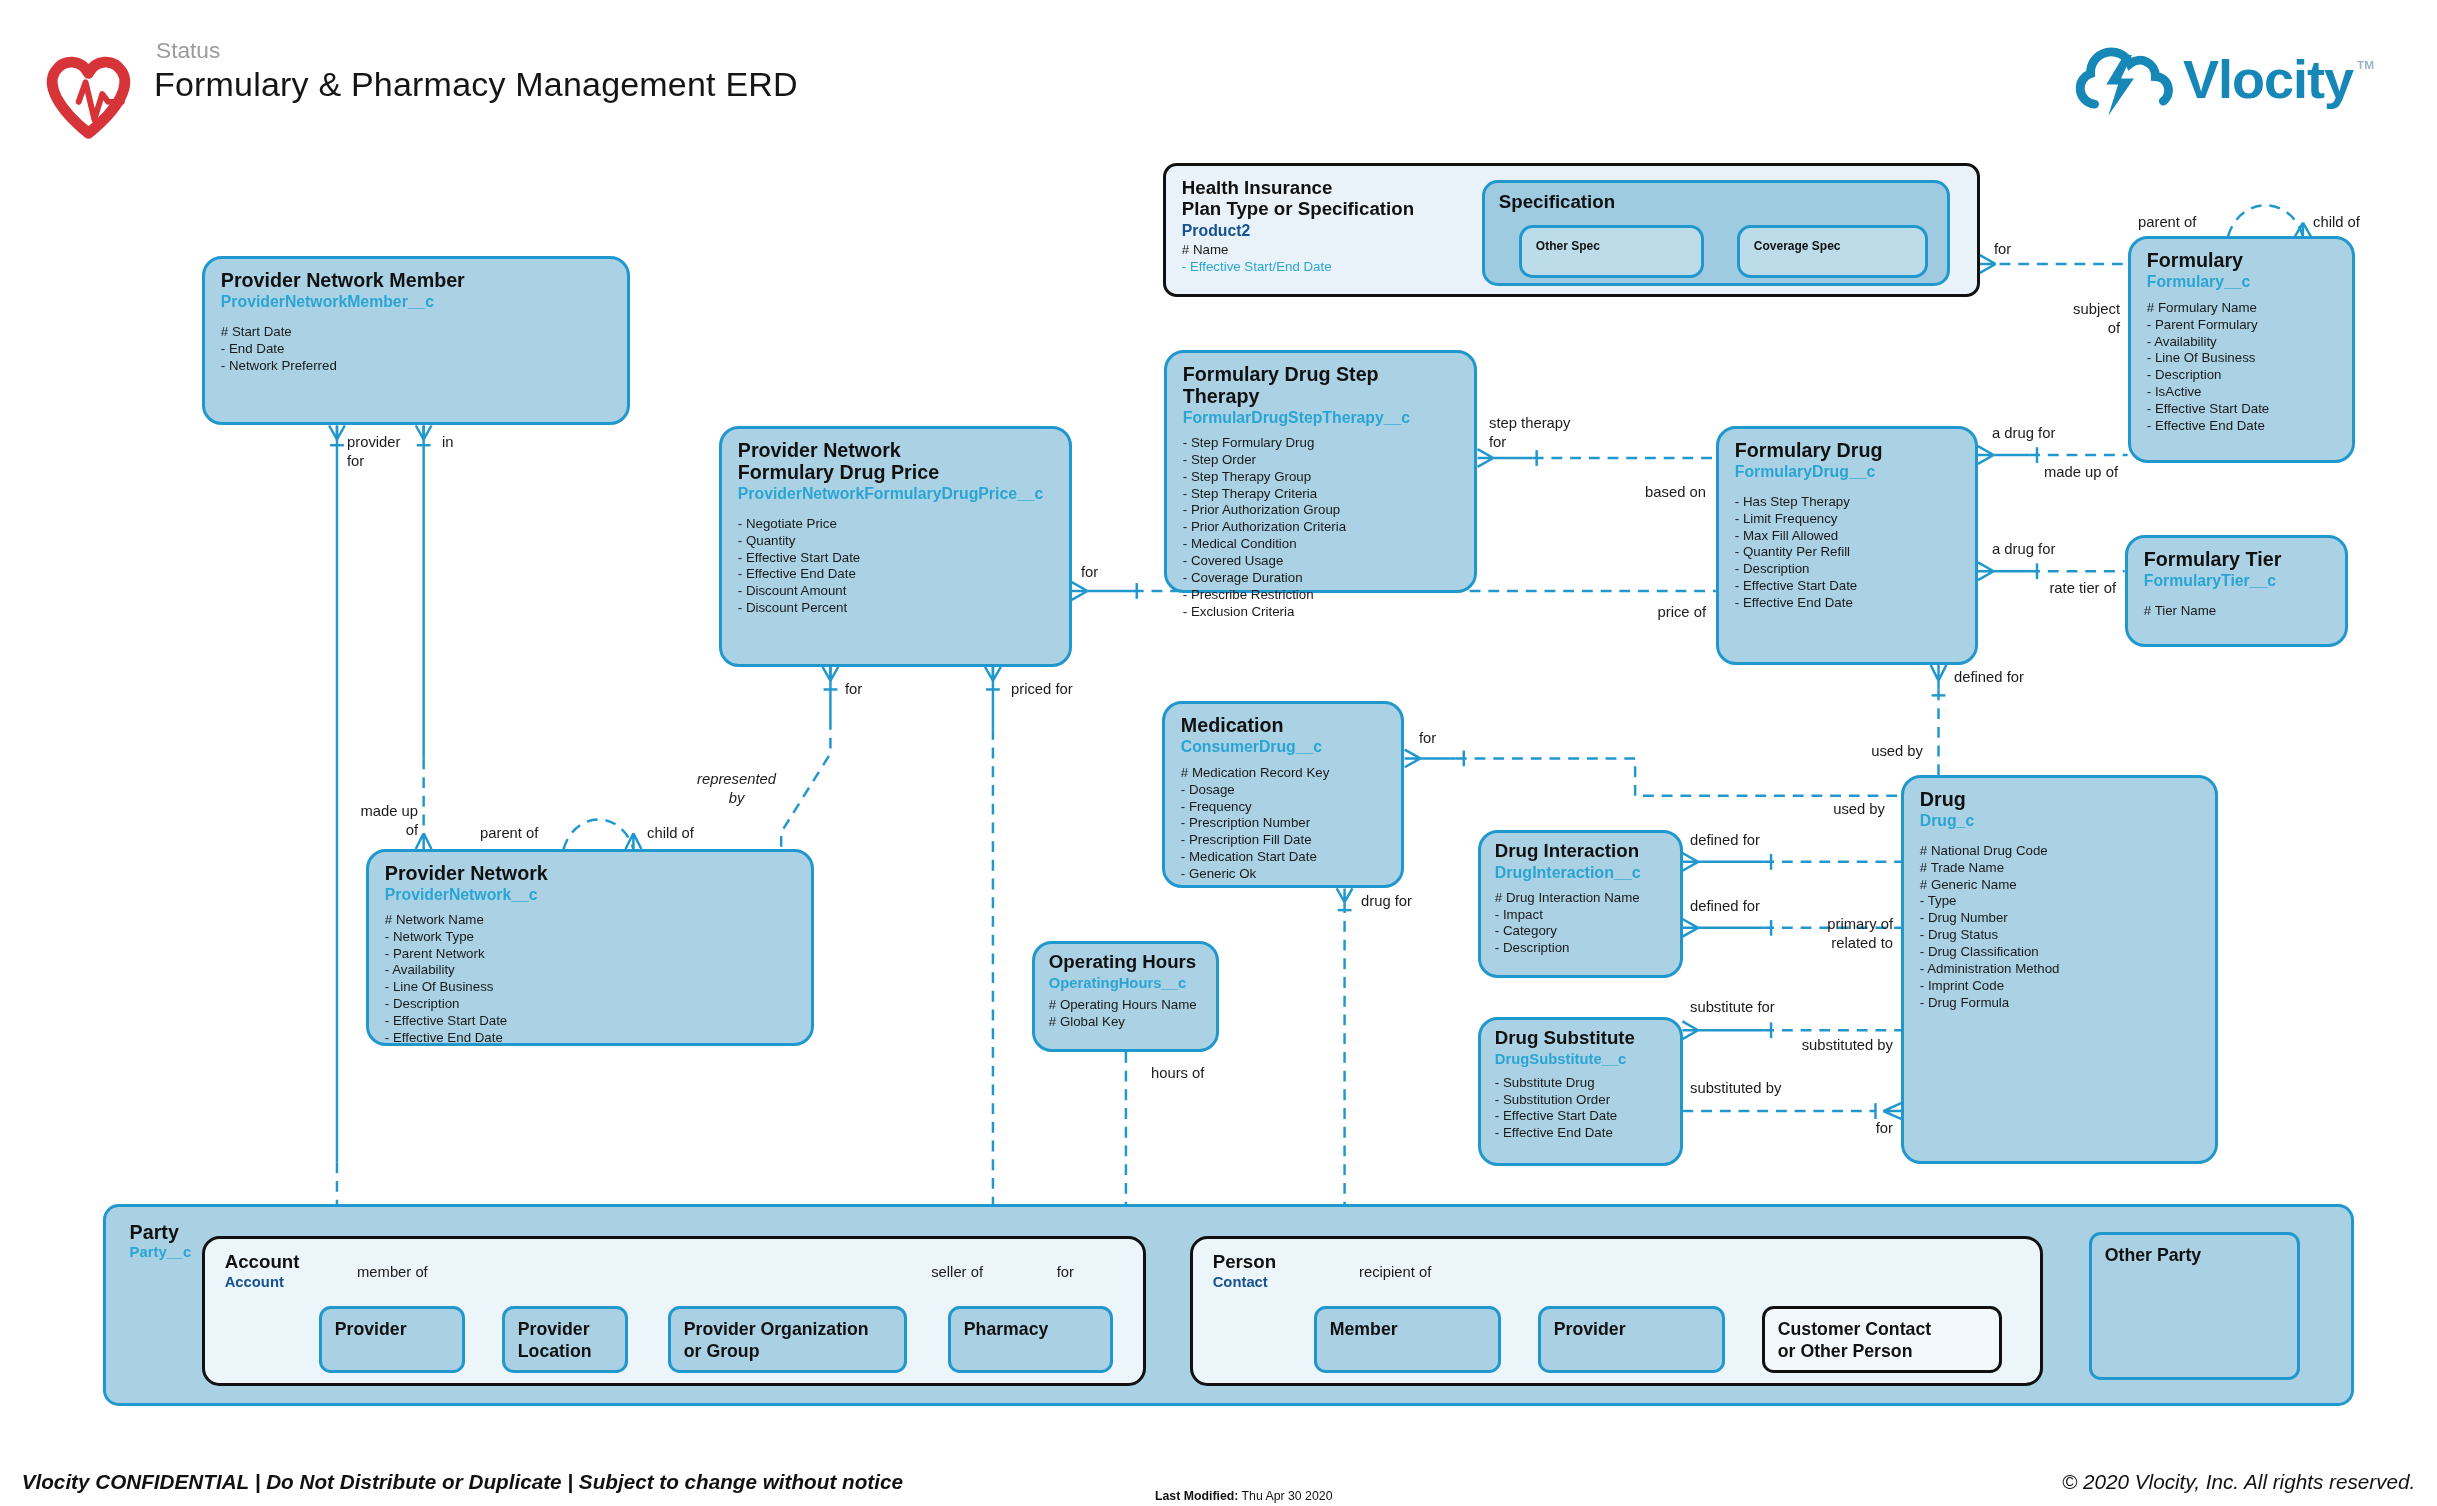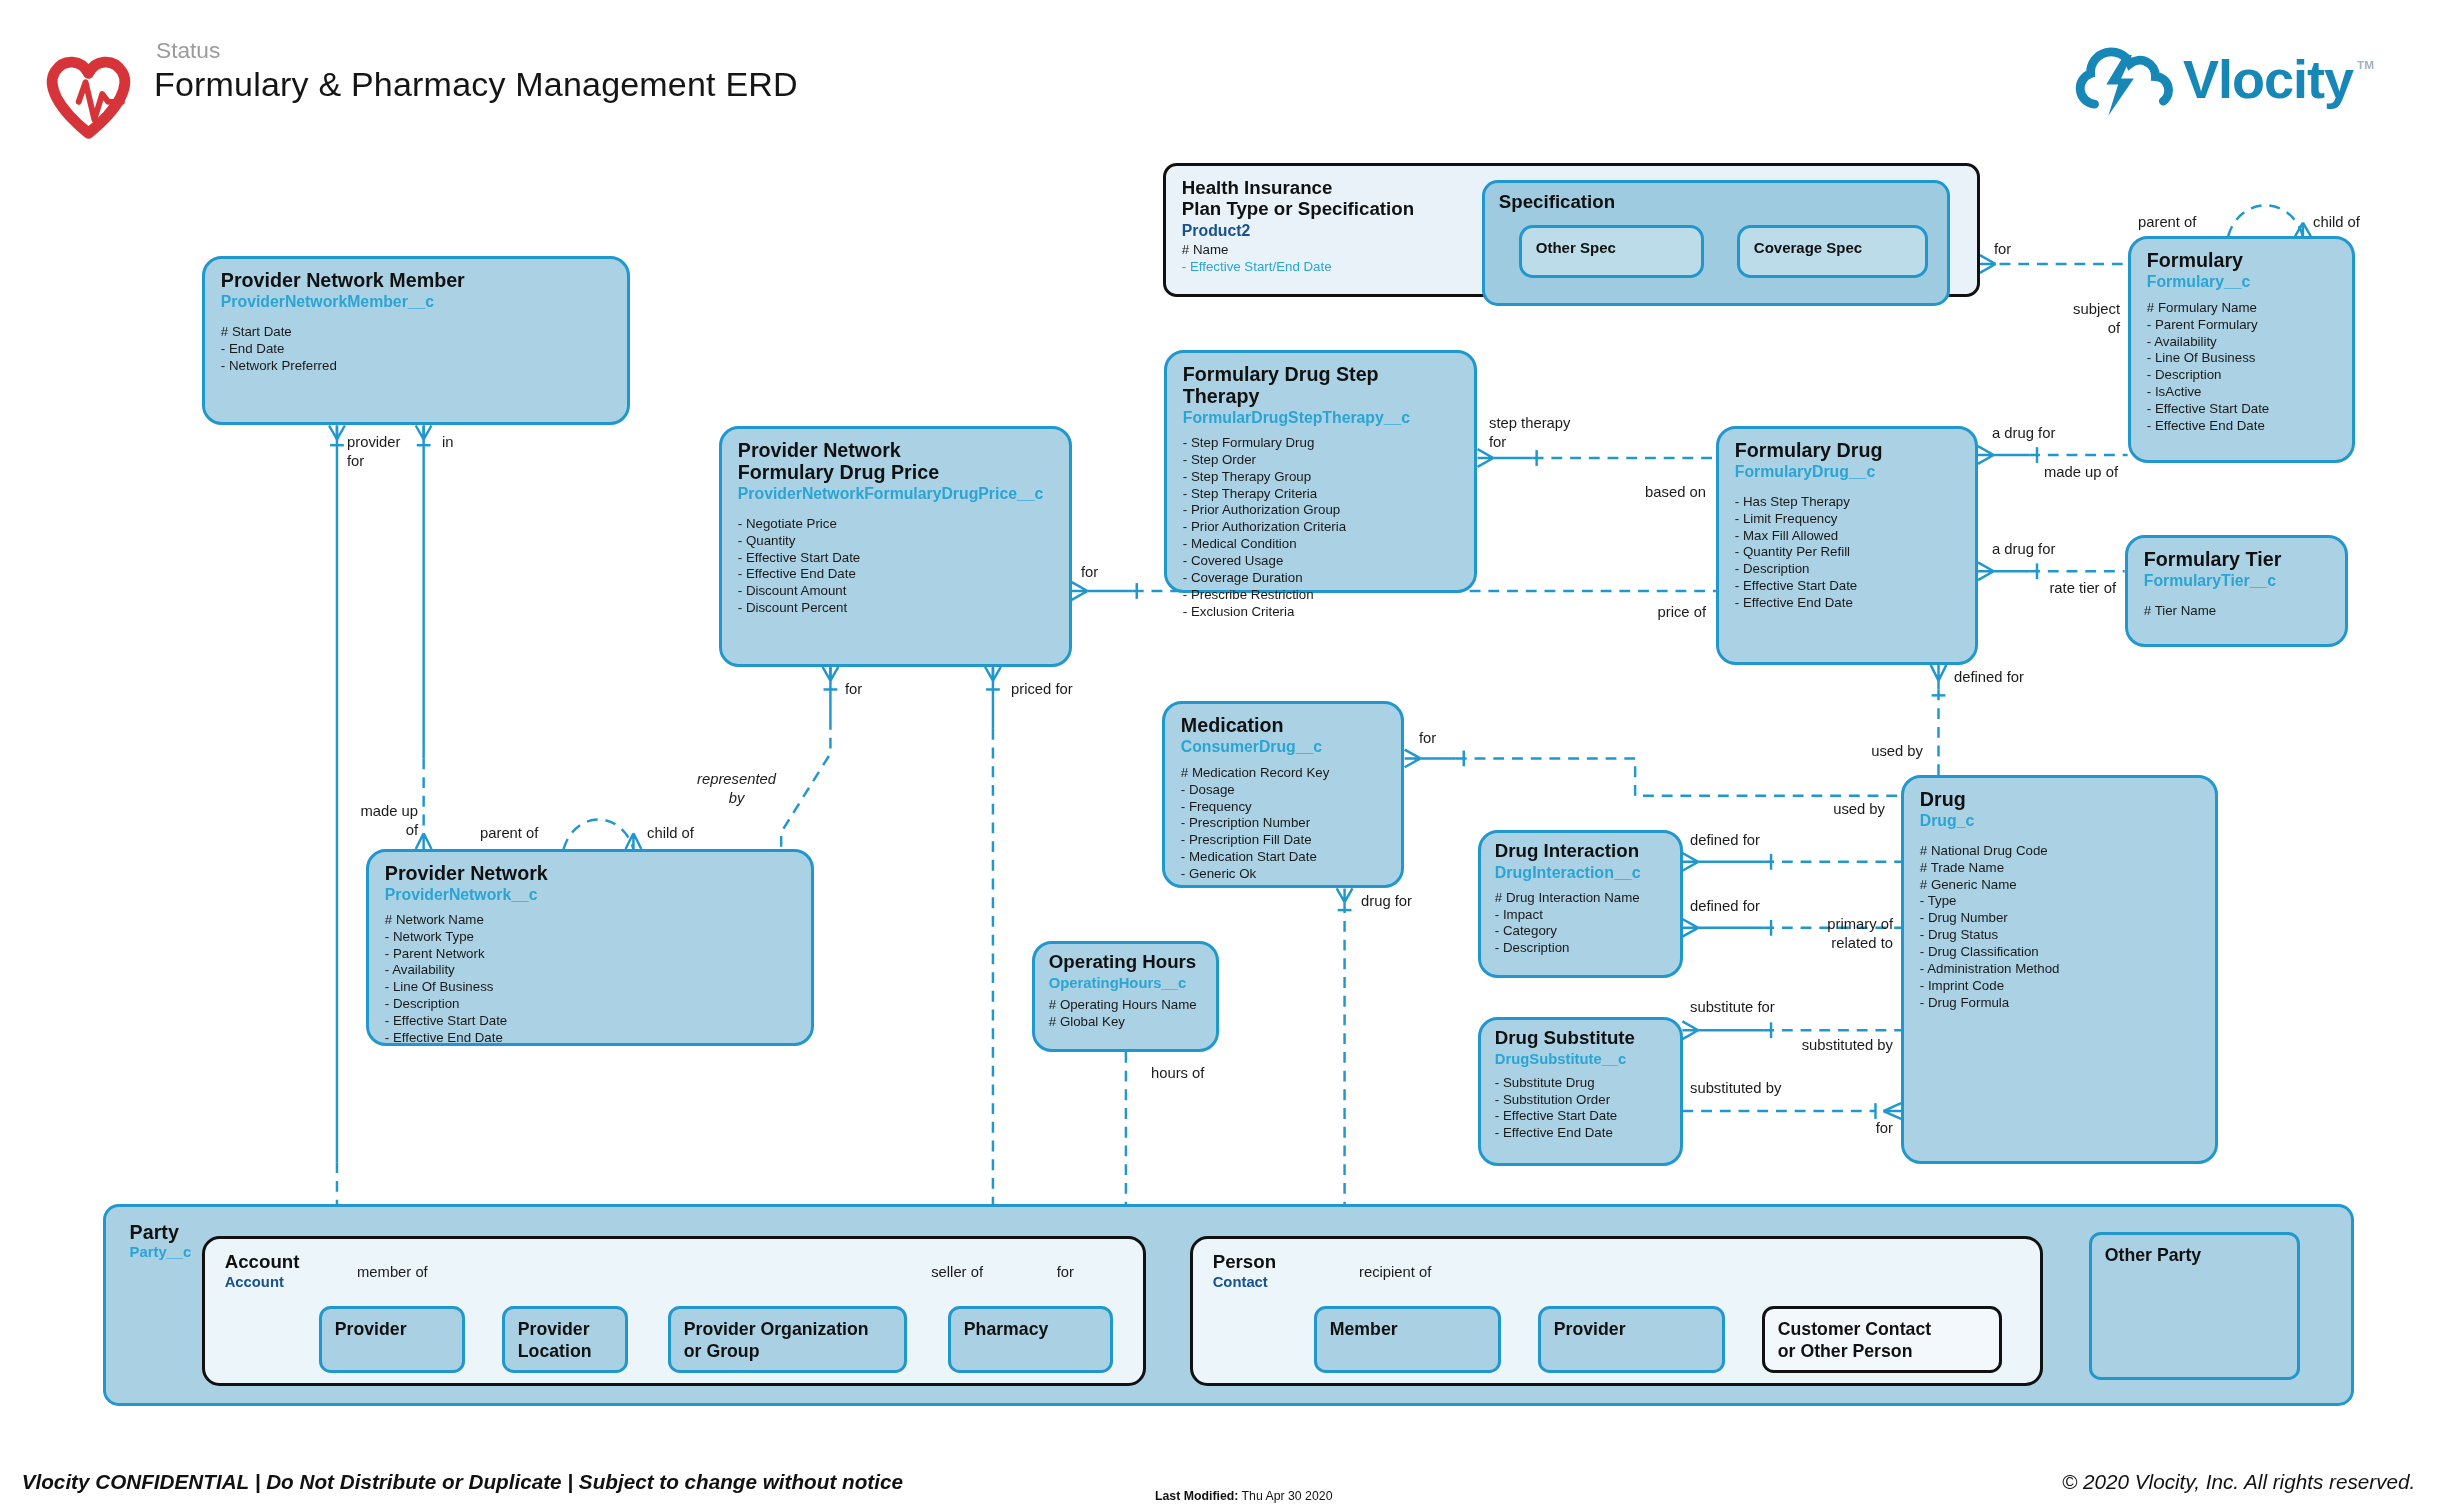--- a/index.html
+++ b/index.html
@@ -21,21 +21,21 @@
   .e-attrs{font-size:13.3px;line-height:1.27;margin-top:12.8px;white-space:pre-line;color:#1a1a1a;}
   .e-attrs.tight{margin-top:2px;}
   .attr-cyan{font-size:13.3px;line-height:1.27;color:#2aa5d3;white-space:pre-line;}
 
   .lightbox{position:absolute;box-sizing:border-box;background:#e9f2f8;border:3px solid #111;
             border-radius:13.8px;padding:11.8px 15.8px;color:#111;}
   .spec-box{position:absolute;box-sizing:border-box;background:#9ecbe0;border:3.9px solid #2097cd;
             border-radius:15.8px;padding:7.9px 13.8px;}
   .spec-title{font-size:18.7px;font-weight:700;color:#111;}
   .spec-child{position:absolute;box-sizing:border-box;background:#bcdcea;border:3.9px solid #2097cd;
-              border-radius:13.8px;font-weight:700;font-size:15px;color:#111;padding:10.8px 13.8px;}
+              border-radius:13.8px;font-weight:700;font-size:12px;color:#111;padding:10.8px 13.8px;}
 
   
   .party{position:absolute;box-sizing:border-box;background:#a9d0e3;border:3.9px solid #2097cd;border-radius:15.8px;}
   .party-title{position:absolute;left:23.6px;top:13.8px;font-size:19.7px;font-weight:700;color:#111;}
   .party-sub{position:absolute;left:23.6px;top:37px;font-size:14.8px;font-weight:700;color:#2aa5d3;}
   .subgroup{position:absolute;box-sizing:border-box;background:#ecf5fa;border:3px solid #111;border-radius:17.7px;}
   .group-title{position:absolute;left:19.7px;top:11.8px;font-size:18.7px;font-weight:700;color:#111;}
   .group-sub{position:absolute;left:19.7px;top:35px;font-size:14.8px;font-weight:700;color:#15528f;}
   .p-child{position:absolute;box-sizing:border-box;background:#a9d0e3;border:3.9px solid #2097cd;border-radius:11.8px;
            font-weight:700;font-size:17.7px;color:#111;padding:8.9px 12.8px;white-space:pre-line;line-height:1.25;}
@@ -174,21 +174,21 @@
 - Discount Percent</div>
   </div>
 
   <div class="lightbox" style="left:1163px;top:163px;width:817px;height:134px">
     <div class="e-title" style="font-size:18.7px">Health Insurance
 Plan Type or Specification</div>
     <div class="e-sub navy">Product2</div>
     <div class="e-attrs tight"># Name</div>
     <div class="attr-cyan">- Effective Start/End Date</div>
   </div>
-  <div class="spec-box" style="left:1482px;top:180px;width:468px;height:126px">
+  <div class="spec-box" style="left:1482px;top:180px;width:468px;height:106px">
     <div class="spec-title">Specification</div>
   </div>
   <div class="spec-child" style="left:1519px;top:225px;width:185px;height:53px">Other Spec</div>
   <div class="spec-child" style="left:1737px;top:225px;width:191px;height:53px">Coverage Spec</div>
 
   <div class="entity" style="left:1164px;top:350px;width:313px;height:243px">
     <div class="e-title">Formulary Drug Step Therapy</div>
     <div class="e-sub">FormularDrugStepTherapy__c</div>
     <div class="e-attrs" style="margin-top:7.9px">- Step Formulary Drug
 - Step Order

